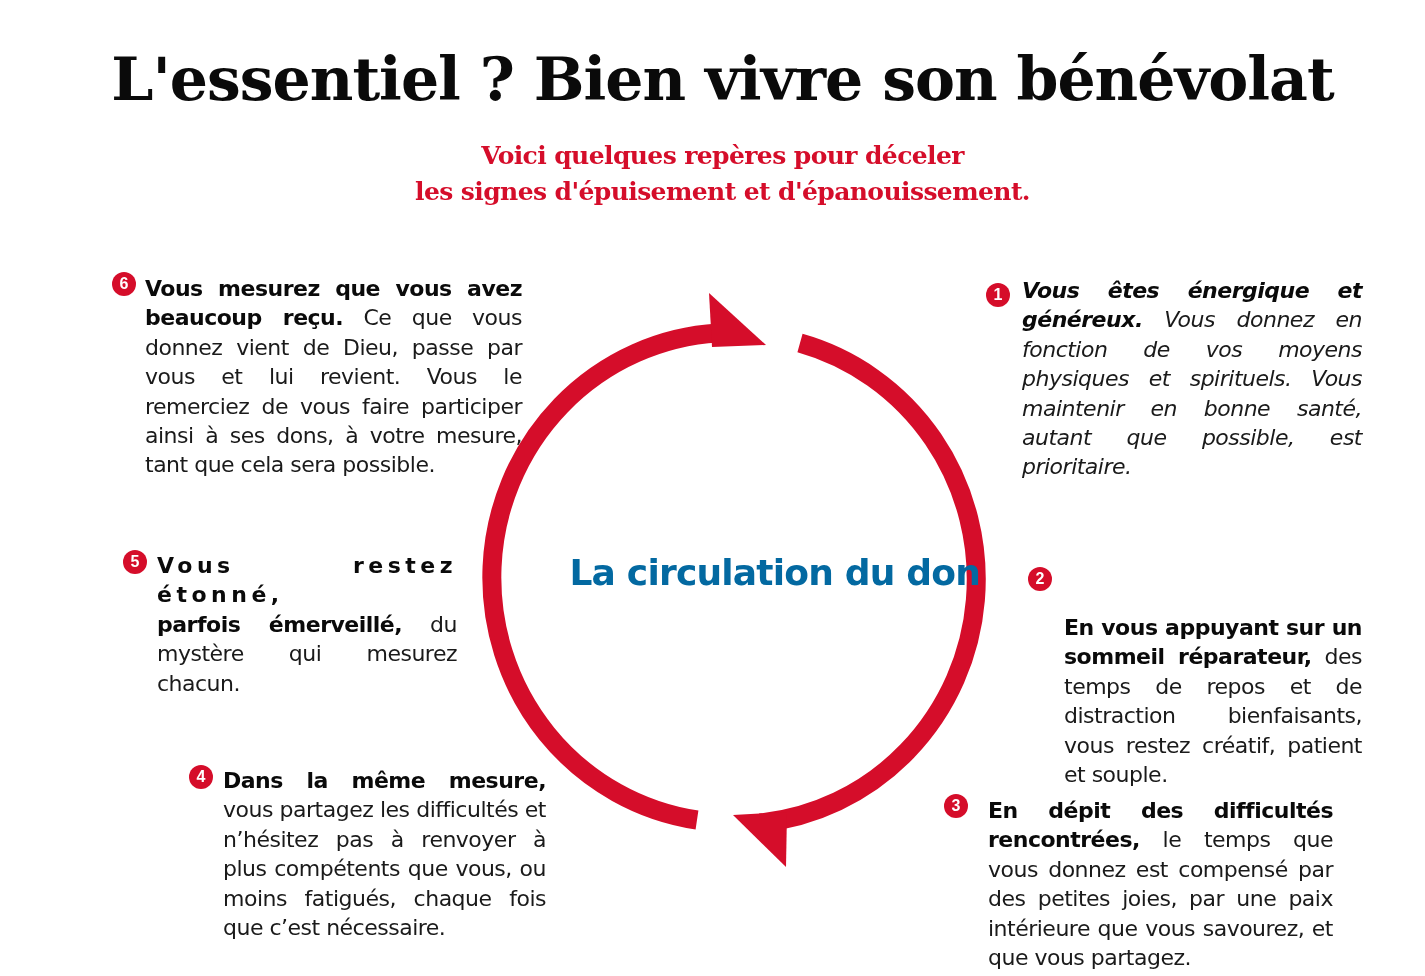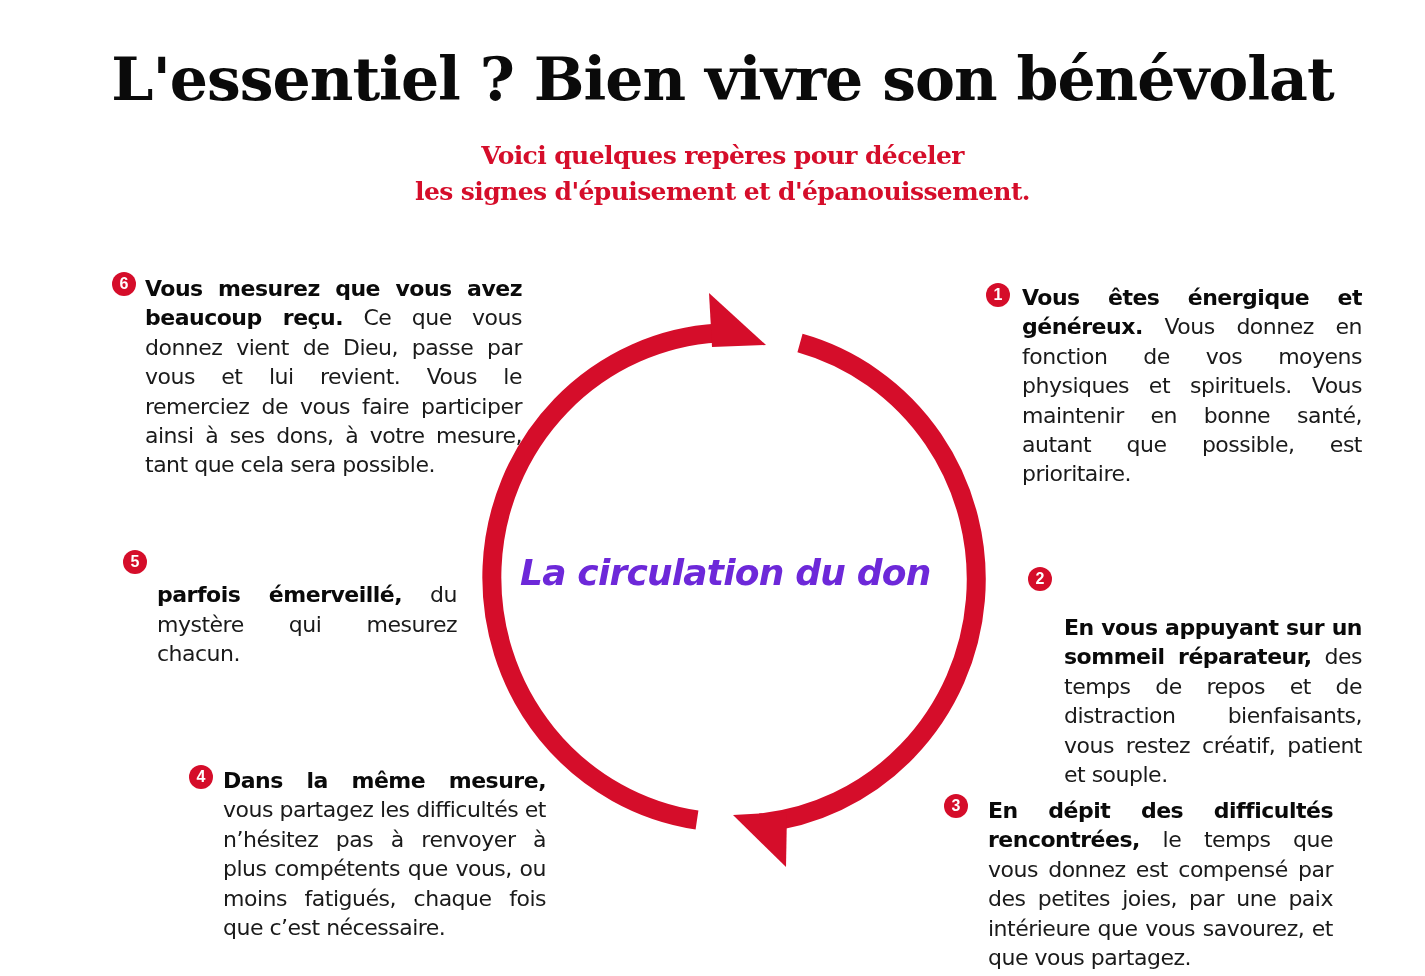--- a/index.html
+++ b/index.html
@@ -6,30 +6,30 @@
   body { width: 1425px; height: 976px; position: relative; overflow: hidden;
          font-family: "DejaVu Sans", sans-serif; color: #111; }
   .title { position: absolute; left: 0; width: 1445px; top: 44px; text-align: center;
            font-family: "DejaVu Serif", serif; font-weight: bold; font-size: 60px;
            letter-spacing: -1px; color: #0a0a0a; margin: 0; }
   .subtitle { position: absolute; left: 0; width: 1445px; top: 138px; text-align: center;
               font-family: "DejaVu Serif", serif; font-weight: bold; font-size: 25px;
               line-height: 36px; color: #d50d2a; letter-spacing: -0.6px; }
   .subtitle span { display: block; }
   svg.ring { position: absolute; left: 0; top: 0; }
-  .center-label { position: absolute; left: 520px; width: 460px; top: 552px; text-align: left;
+  .center-label { position: absolute; left: 520px; width: 460px; top: 552px; text-align: right;
                   font-family: "DejaVu Sans", sans-serif; font-weight: bold; font-size: 36px;
-                  letter-spacing: -0.8px; color: #6d28d9; font-style: italic; }
+                  letter-spacing: -0.8px; color: #0369a1; }
   .item { position: absolute; font-family: "DejaVu Sans", sans-serif; font-size: 22px;
           line-height: 29.4px; color: #1a1a1a; text-align: justify; letter-spacing: -0.5px; }
   .item .bold { font-weight: bold; color: #0a0a0a; }
   .badge { position: absolute; width: 24px; height: 24px; border-radius: 50%; background: #d50d2a;
            color: #fff; font-family: "Liberation Sans", sans-serif; font-weight: bold; font-size: 16px;
            line-height: 24px; text-align: center; }
-  #item1 { left: 1022px; top: 283px; width: 340px; }
+  #item1 { left: 1022px; top: 276px; width: 340px; font-style: italic; }
   #badge1 { left: 986px; top: 283px; }
   #item2 { left: 1064px; top: 569px; width: 298px; margin-top: 44px; }
   #badge2 { left: 1028px; top: 567px; }
   #item3 { left: 988px; top: 796px; width: 345px; }
   #badge3 { left: 944px; top: 794px; }
   #item4 { left: 223px; top: 766px; width: 323px; }
   #badge4 { left: 189px; top: 765px; }
   #item5 { left: 157px; top: 551px; width: 300px; }
   #badge5 { left: 123px; top: 550px; }
   #item5 .first { letter-spacing: 4.5px; }
@@ -75,20 +75,20 @@
   <span class="bold">En dépit des difficultés rencontrées,</span><span> le temps que vous donnez est compensé par des petites joies, par une paix intérieure que vous savourez, et que vous partagez.</span>
 </div>
 
 <div class="badge" id="badge4">4</div>
 <div class="item" id="item4">
   <span class="bold">Dans la même mesure,</span><span> vous partagez les difficultés et n’hésitez pas à renvoyer à plus compétents que vous, ou moins fatigués, chaque fois que c’est nécessaire.</span>
 </div>
 
 <div class="badge" id="badge5">5</div>
 <div class="item" id="item5">
-  <br>
+  <span class="bold first">Vous restez étonné,</span><br>
   <span class="bold">parfois émerveillé,</span><span> du mystère qui mesurez chacun.</span>
 </div>
 
 <div class="badge" id="badge6">6</div>
 <div class="item" id="item6">
   <span class="bold">Vous mesurez que vous avez beaucoup reçu.</span><span> Ce que vous donnez vient de Dieu, passe par vous et lui revient. Vous le remerciez de vous faire participer ainsi à ses dons, à votre mesure, tant que cela sera possible.</span>
 </div>
 
 </body></html>

